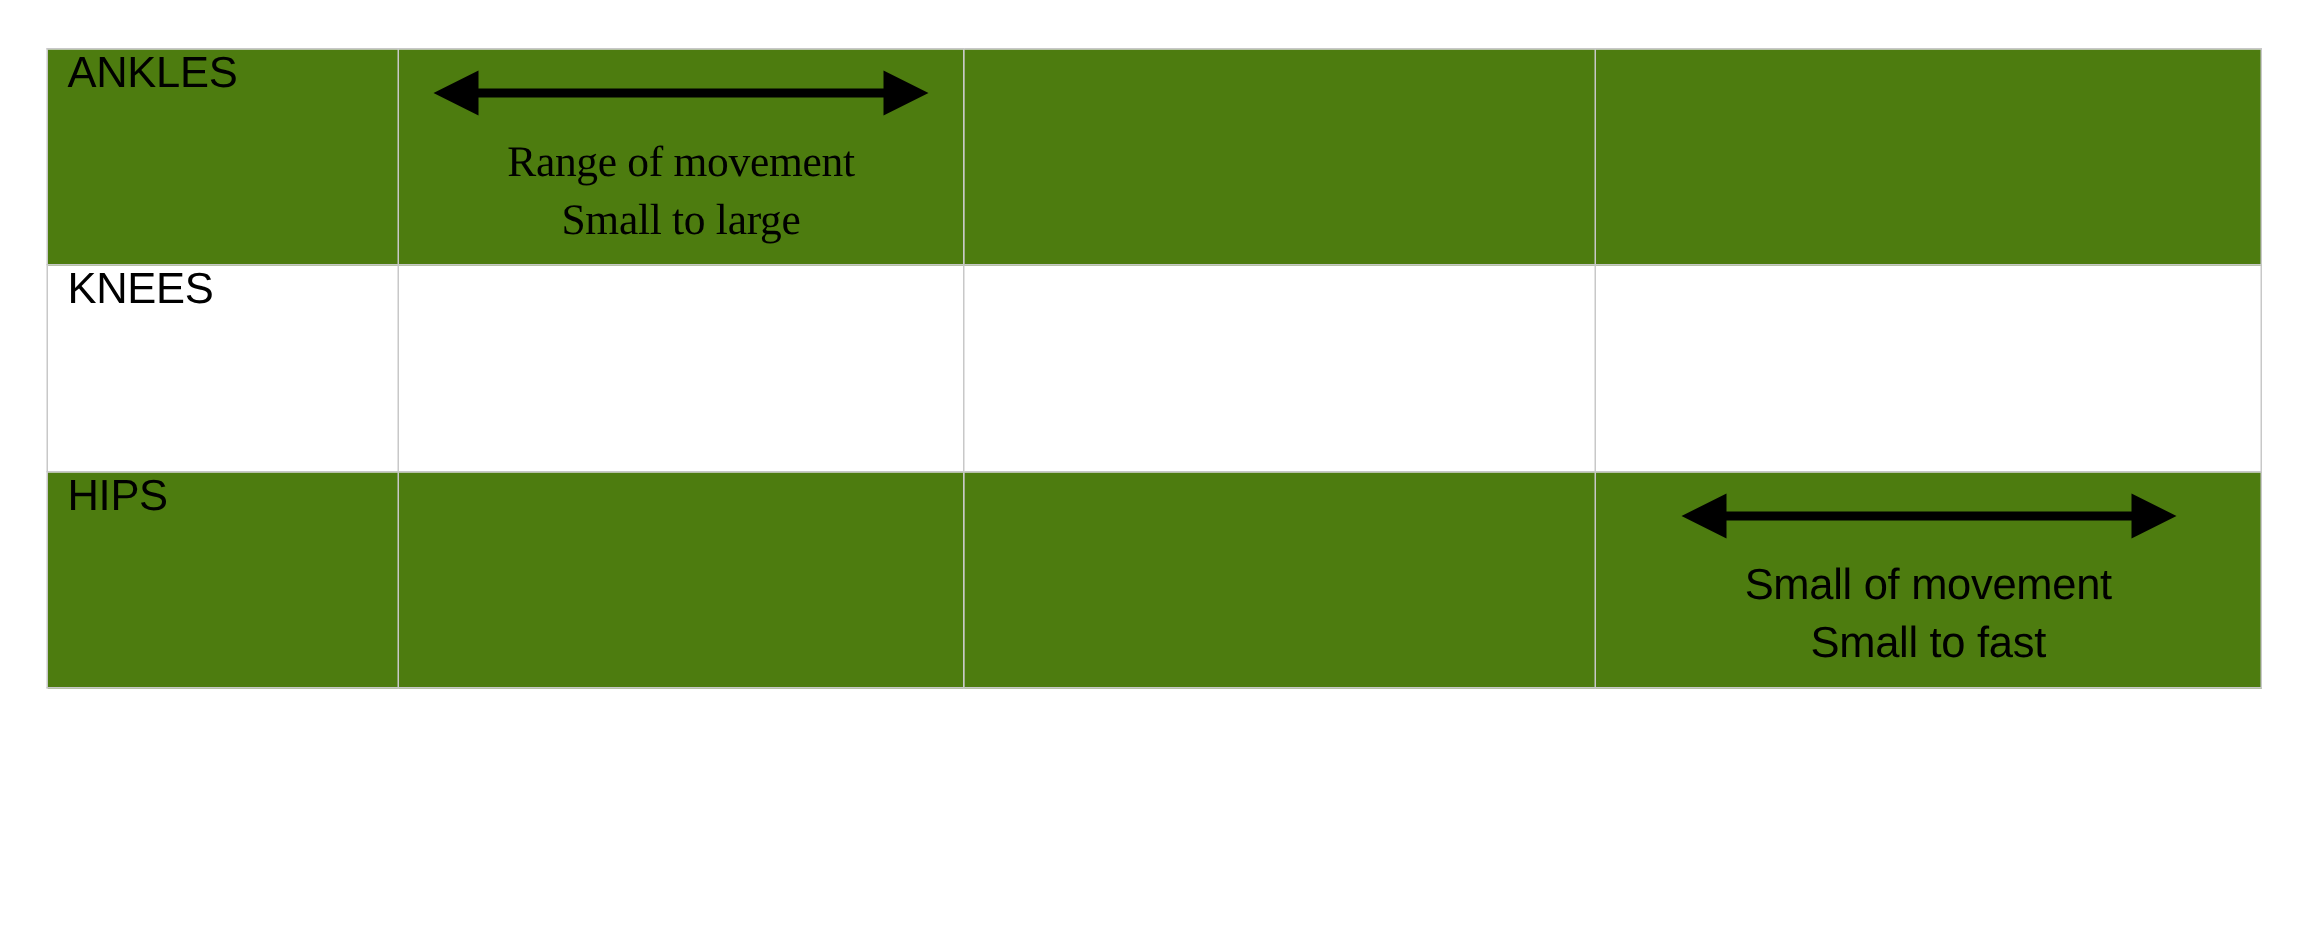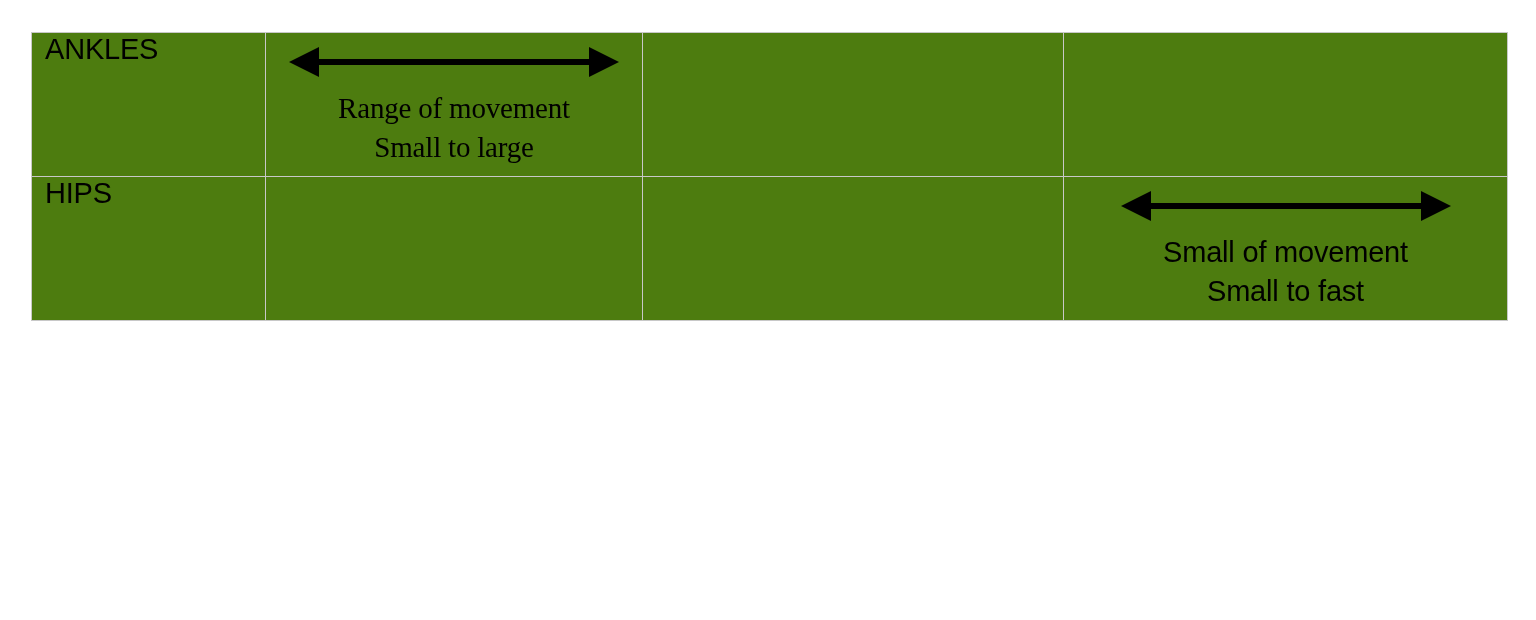--- a/index.html
+++ b/index.html
@@ -57,20 +57,28 @@
           <polygon points="332,17 302,2 302,32" fill="#000"></polygon>
         </svg>
         <div class="caption" style="margin-top:10px;">Range of movement</div>
         <div class="caption">Small to large</div>
       </div>
     </td>
     <td></td>
     <td></td>
   </tr>
 
+  <tr class="r-knees">
+    <td class="rowlabel">
+      <span>KNEES</span>
+    </td>
+    <td></td>
+    <td></td>
+    <td></td>
+  </tr>
 
   <tr class="r-hips shaded">
     <td class="rowlabel">
       <span>HIPS</span>
     </td>
     <td></td>
     <td></td>
     <td>
       <div class="cell-content" style="padding-top:12px;">
         <svg class="arrow" width="334" height="34" viewBox="0 0 334 34">

